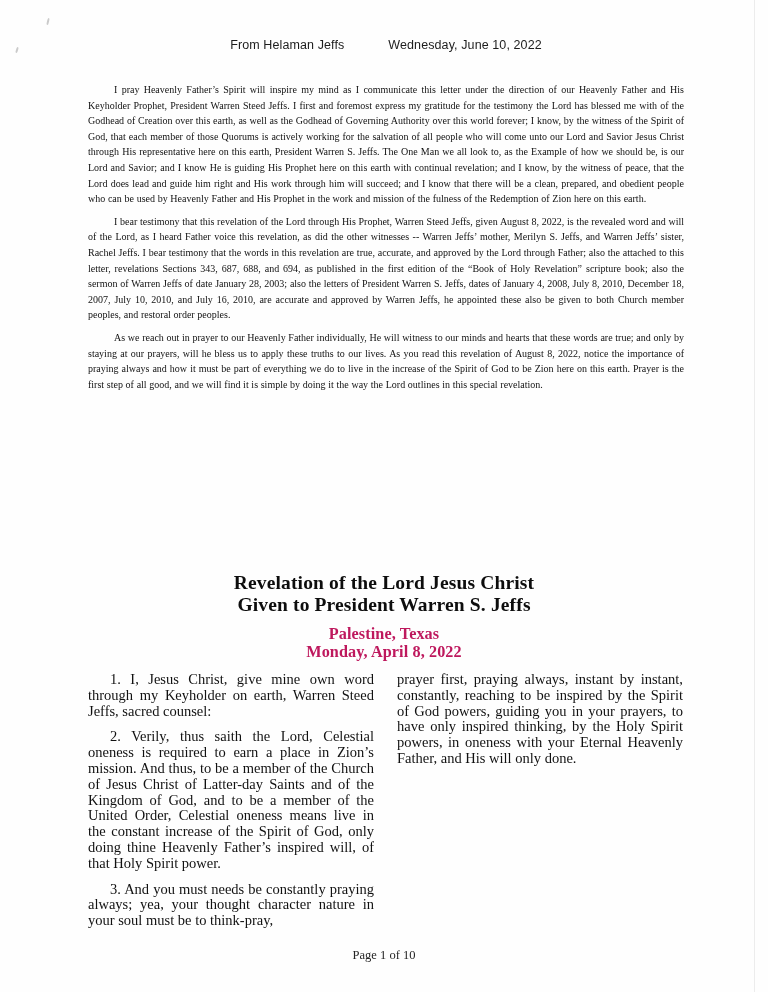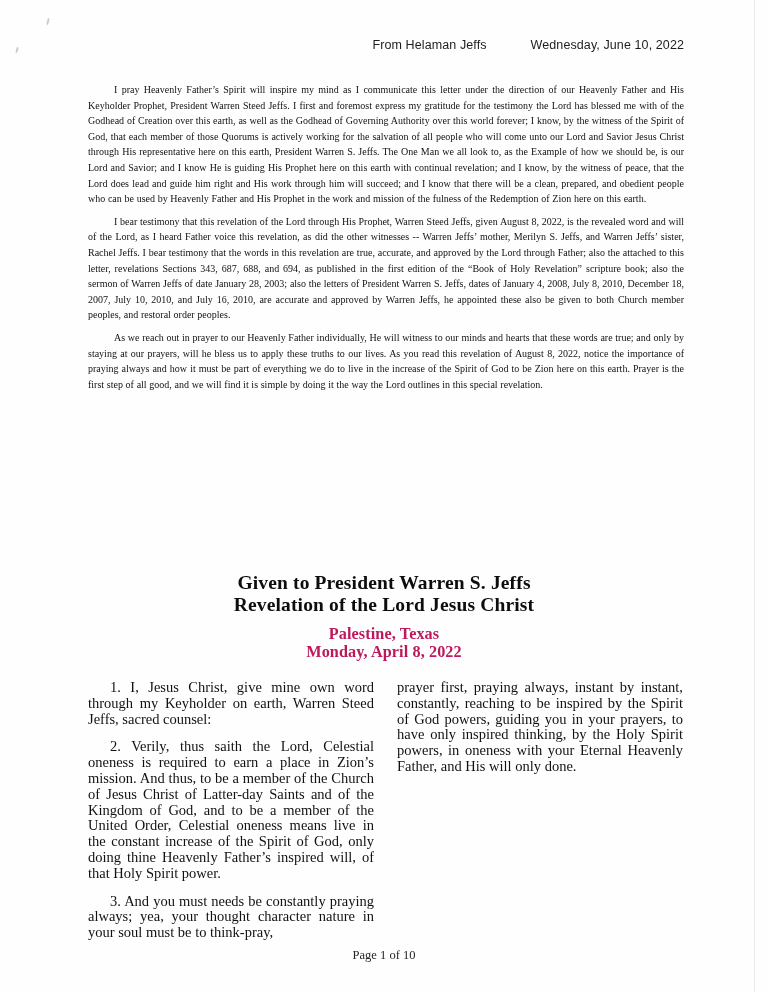--- a/index.html
+++ b/index.html
@@ -41,21 +41,21 @@
     background: #ececec;
   }
 
   
   .letter-header {
     position: absolute;
     left: 88px;
     top: 38px;
     width: 596px;
     display: flex;
-    justify-content: flex-end;
+    justify-content: center;
     align-items: baseline;
     font-family: "Liberation Sans", sans-serif;
     font-size: 12.5px;
     color: #1d1d1d;
     letter-spacing: .1px;
     gap: 44px;
   }
 
   
   .letter-body {
@@ -107,21 +107,21 @@
     height: 272px;
     display: flex;
     gap: 23px;
     overflow: hidden;
   }
   .column {
     width: 286px;
     overflow: hidden;
   }
   .column p {
-    margin: 12px 0 10px 0;
+    margin: 4px 0 10px 0;
     font-size: 14.5px;
     line-height: 15.8px;
     text-align: justify;
     text-indent: 22px;
     color: #111;
   }
   .column p.cont {
     text-indent: 0;
   }
 
@@ -152,22 +152,22 @@
   </div>
 
   <div class="letter-body">
     <p>I pray Heavenly Father’s Spirit will inspire my mind as I communicate this letter under the direction of our Heavenly Father and His Keyholder Prophet, President Warren Steed Jeffs.  I first and foremost express my gratitude for the testimony the Lord has blessed me with of the Godhead of Creation over this earth, as well as the Godhead of Governing Authority over this world forever; I know, by the witness of the Spirit of God, that each member of those Quorums is actively working for the salvation of all people who will come unto our Lord and Savior Jesus Christ through His representative here on this earth, President Warren S. Jeffs.  The One Man we all look to, as the Example of how we should be, is our Lord and Savior; and I know He is guiding His Prophet here on this earth with continual revelation; and I know, by the witness of peace, that the Lord does lead and guide him right and His work through him will succeed; and I know that there will be a clean, prepared, and obedient people who can be used by Heavenly Father and His Prophet in the work and mission of the fulness of the Redemption of Zion here on this earth.</p>
     <p>I bear testimony that this revelation of the Lord through His Prophet, Warren Steed Jeffs, given August 8, 2022, is the revealed word and will of the Lord, as I heard Father voice this revelation, as did the other witnesses -- Warren Jeffs’ mother, Merilyn S. Jeffs, and Warren Jeffs’ sister, Rachel Jeffs.  I bear testimony that the words in this revelation are true, accurate, and approved by the Lord through Father; also the attached to this letter, revelations Sections 343, 687, 688, and 694, as published in the first edition of the “Book of Holy Revelation” scripture book; also the sermon of Warren Jeffs of date January 28, 2003; also the letters of President Warren S. Jeffs, dates of January 4, 2008, July 8, 2010, December 18, 2007, July 10, 2010, and July 16, 2010, are accurate and approved by Warren Jeffs, he appointed these also be given to both Church member peoples, and restoral order peoples.</p>
     <p>As we reach out in prayer to our Heavenly Father individually, He will witness to our minds and hearts that these words are true; and only by staying at our prayers, will he bless us to apply these truths to our lives.  As you read this revelation of August 8, 2022, notice the importance of praying always and how it must be part of everything we do to live in the increase of the Spirit of God to be Zion here on this earth.  Prayer is the first step of all good, and we will find it is simple by doing it the way the Lord outlines in this special revelation.</p>
   </div>
 
   <div class="revelation-title">
     <div class="title-main">
+      <div>Revelation of the Lord Jesus Christ</div>
       <div>Given to President Warren S. Jeffs</div>
-      <div>Revelation of the Lord Jesus Christ</div>
     </div>
     <div class="title-sub">
       <div>Palestine, Texas</div>
       <div>Monday, April 8, 2022</div>
     </div>
   </div>
 
   <div class="columns">
     <div class="column">
       <p>1.  I, Jesus Christ, give mine own word through my Keyholder on earth, Warren Steed Jeffs, sacred counsel:</p>

